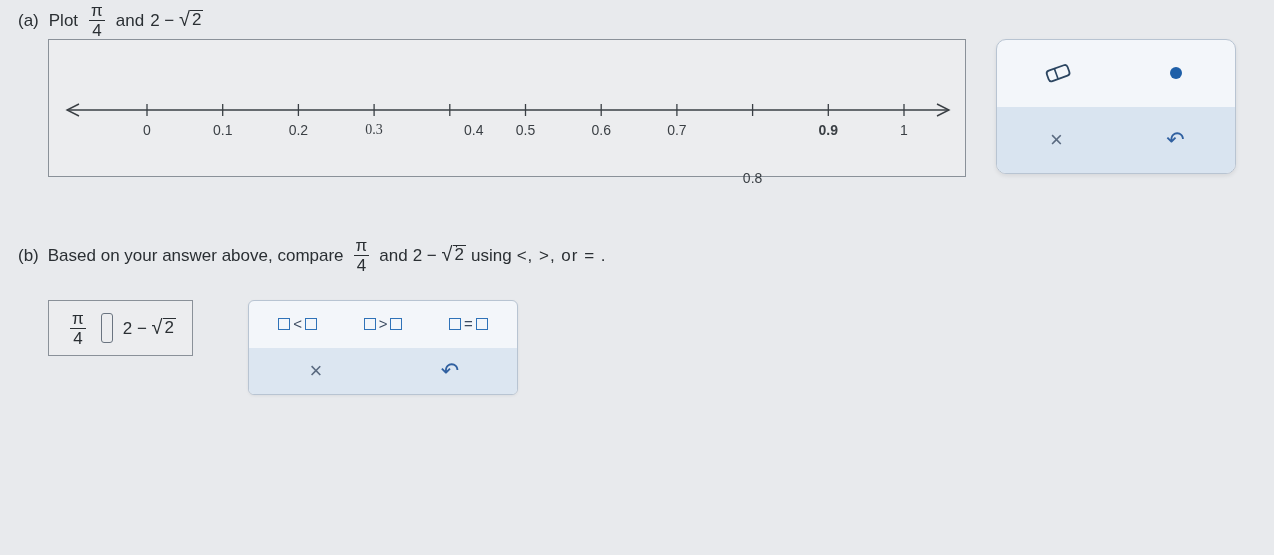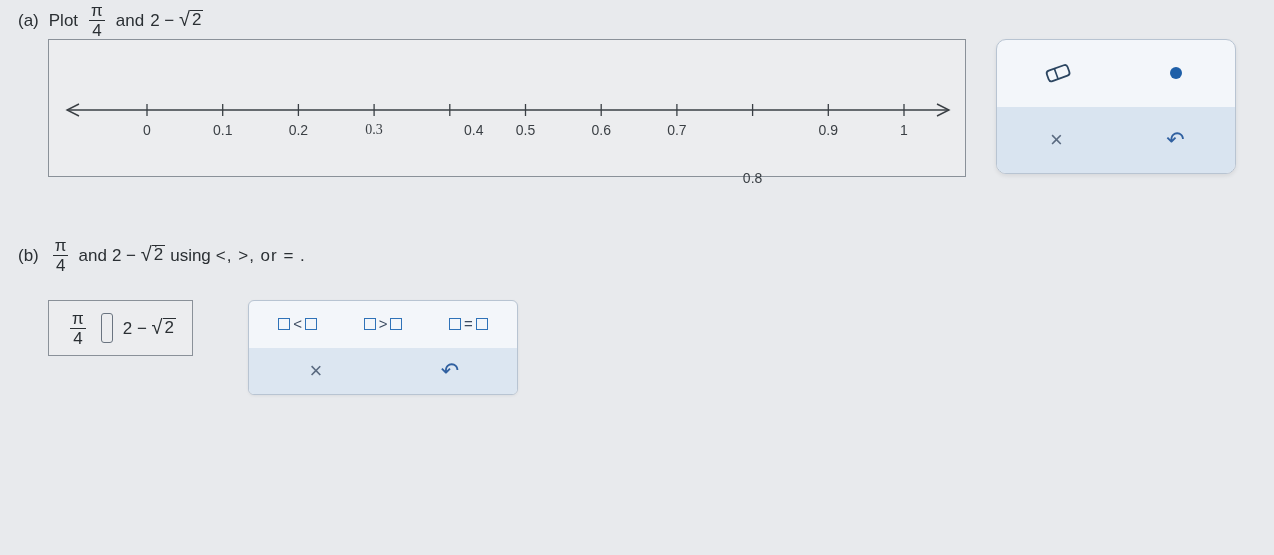--- a/index.html
+++ b/index.html
@@ -134,21 +134,21 @@
 
     <div class="tick-label" style="left: 98px;">0</div>
         <div class="tick-label" style="left: 173.7px;">0.1</div>
         <div class="tick-label" style="left: 249.4px;">0.2</div>
         <div class="tick-label" style="left: 325.1px; font-family: Liberation Serif, serif;">0.3</div>
         <div class="tick-label" style="left: 400.8px; margin-left: 24px;">0.4</div>
         <div class="tick-label" style="left: 476.5px;">0.5</div>
         <div class="tick-label" style="left: 552.2px;">0.6</div>
         <div class="tick-label" style="left: 627.9px;">0.7</div>
         <div class="tick-label" style="left: 703.6px; margin-top: 48px;">0.8</div>
-        <div class="tick-label" style="left: 779.3px;">0.9</div>
+        <div class="tick-label" style="left: 779.3px; font-weight: bold;">0.9</div>
         <div class="tick-label" style="left: 855px;">1</div>
       </div>
 
     <div class="toolbox">
       <div class="tool-row first">
         <div class="tool-cell">
           <svg width="36" height="24" viewBox="0 0 36 24">
             <g transform="rotate(-20 18 12)">
               <rect x="8" y="7" width="22" height="11" rx="3" fill="none" stroke="#2b4560" stroke-width="1.8"></rect>
               <line x1="17" y1="7" x2="17" y2="18" stroke="#2b4560" stroke-width="1.6"></line>
@@ -166,20 +166,21 @@
         <div class="tool-cell">
           <span class="reset-ico">↶</span>
         </div>
       </div>
     </div>
   </div>
 
   <div class="part-b">
     <div class="line-b">
       <span class="part-label">(b)</span>
+      <span>Based on your answer above, compare</span>
       <span class="frac">
         <span class="num">π</span>
         <span class="den">4</span>
       </span>
       <span>and</span>
       <span>
         <span>2 −</span>
         <span class="sqrt-wrap">
           <span class="radical">√</span>
           <span class="radicand dot">2</span>

